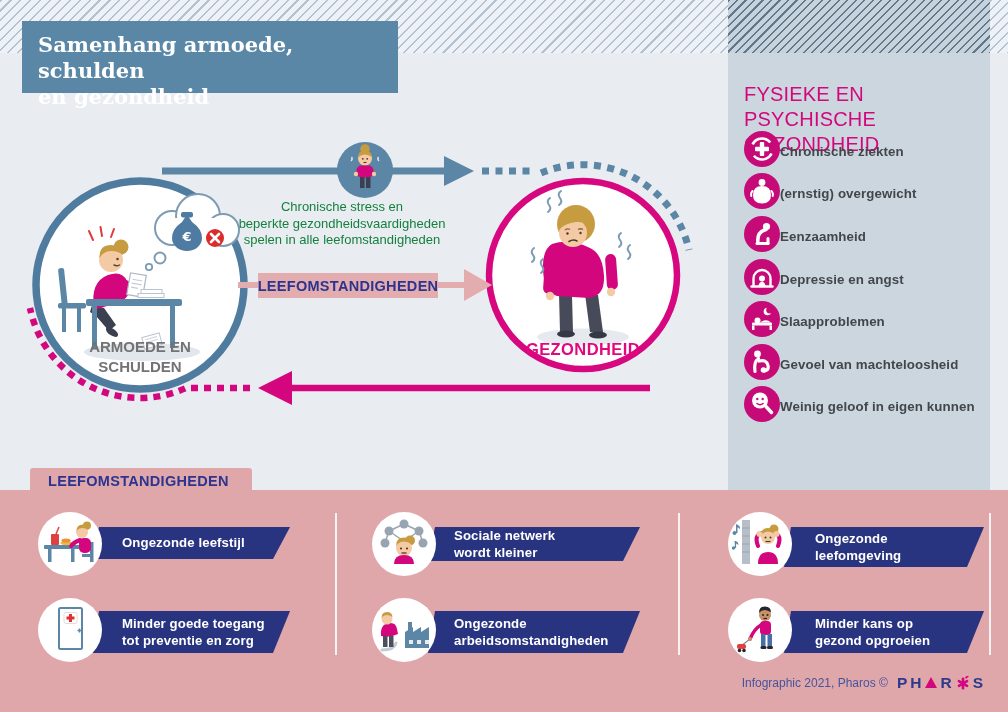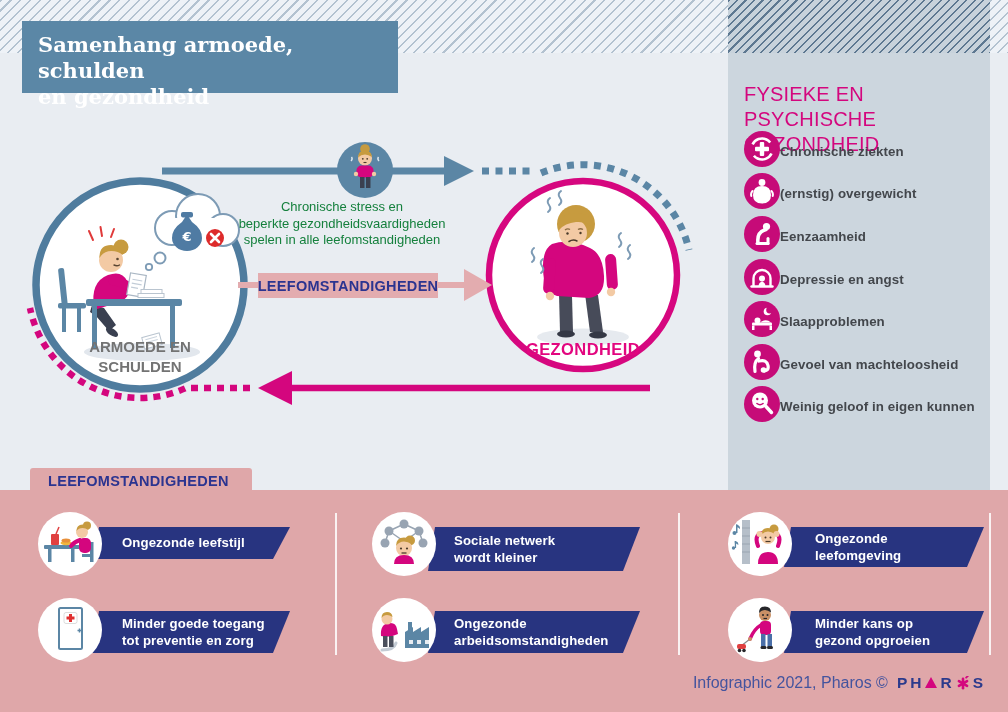--- a/index.html
+++ b/index.html
@@ -32,21 +32,21 @@
   .tab{position:absolute;left:30px;top:468px;width:222px;height:26px;background:#dfa7a9;border-radius:3px 3px 0 0;z-index:0}
   .tab-label{position:absolute;left:18px;top:5px;font-weight:bold;font-size:14.5px;color:#2b3490;letter-spacing:0.3px}
   .divider{position:absolute;top:513px;width:2px;height:142px;background:rgba(255,255,255,0.85);z-index:1}
   .b-circle{position:absolute;width:64px;height:64px;border-radius:50%;background:#fff;display:flex;
         align-items:center;justify-content:center;z-index:2}
   .banner{position:absolute;background:#283480;color:#fff;display:flex;flex-direction:column;justify-content:center;
         box-sizing:border-box;z-index:1;clip-path:polygon(7px 0,100% 0,calc(100% - 17px) 100%,0 100%)}
   .banner span{display:block;font-weight:bold;font-size:13.2px;line-height:1.32;letter-spacing:0.1px}
   .footer{position:absolute;left:0;top:674px;width:986px;display:flex;justify-content:flex-end;
         align-items:center;gap:9px;z-index:3}
-  .credit{font-size:16px;color:#44549e}
+  .credit{font-size:12px;color:#44549e}
   .logo{display:flex;align-items:center;font-weight:bold;font-size:15.5px;color:#2b3a8c;letter-spacing:3px}
   .logo .tri{width:0;height:0;border-left:6px solid transparent;border-right:6px solid transparent;
         border-bottom:11px solid #d4067e;margin:0 3px 2px 1px}
   .logo .ast{position:relative;margin:0 3px 0 1px;display:inline-flex}
 </style>
 </head>
 <body>
 
 <div class="page">
 
@@ -356,21 +356,21 @@
       <circle cx="51" cy="31" r="4.5" fill="#98a4b2"></circle>
       <circle cx="38" cy="28.5" r="5" fill="#c79b3f"></circle>
       <circle cx="32" cy="36" r="8" fill="#f3caa4"></circle>
       <path d="M24 34 q0 -8.5 8 -8.5 q8 0 8 7 q-4 -3 -8 -3 q-5 0 -8 4.5z" fill="#c79b3f"></path>
       <circle cx="29" cy="36.5" r="1.1" fill="#4a3a2a"></circle>
         <circle cx="35" cy="36.5" r="1.1" fill="#4a3a2a"></circle>
       <path d="M29.5 41 h5" stroke="#4a3a2a" stroke-width="1.3"></path>
       <path d="M22 52 q0 -9 10 -9 q10 0 10 9z" fill="#d4067e"></path>
     </svg>
   </div>
-  <div class="banner" style="left:428px;top:527px;width:212px;height:44px;padding-left:26px">
+  <div class="banner" style="left:428px;top:527px;width:212px;height:34px;padding-left:26px">
     <span>Sociale netwerk</span>
     <span>wordt kleiner</span>
   </div>
 
   <div class="b-circle" style="left:372px;top:598px">
     <svg width="64" height="64" viewBox="0 0 64 64">
       <path d="M33 50 v-16 l8 -5 v5 l8 -5 v5 l8 -5 v21z" fill="#5b86a5"></path>
       <rect x="36" y="24" width="4" height="8" fill="#5b86a5"></rect>
       <rect x="37" y="42" width="4" height="4" fill="#e9edf2"></rect>
         <rect x="45" y="42" width="4" height="4" fill="#e9edf2"></rect>

